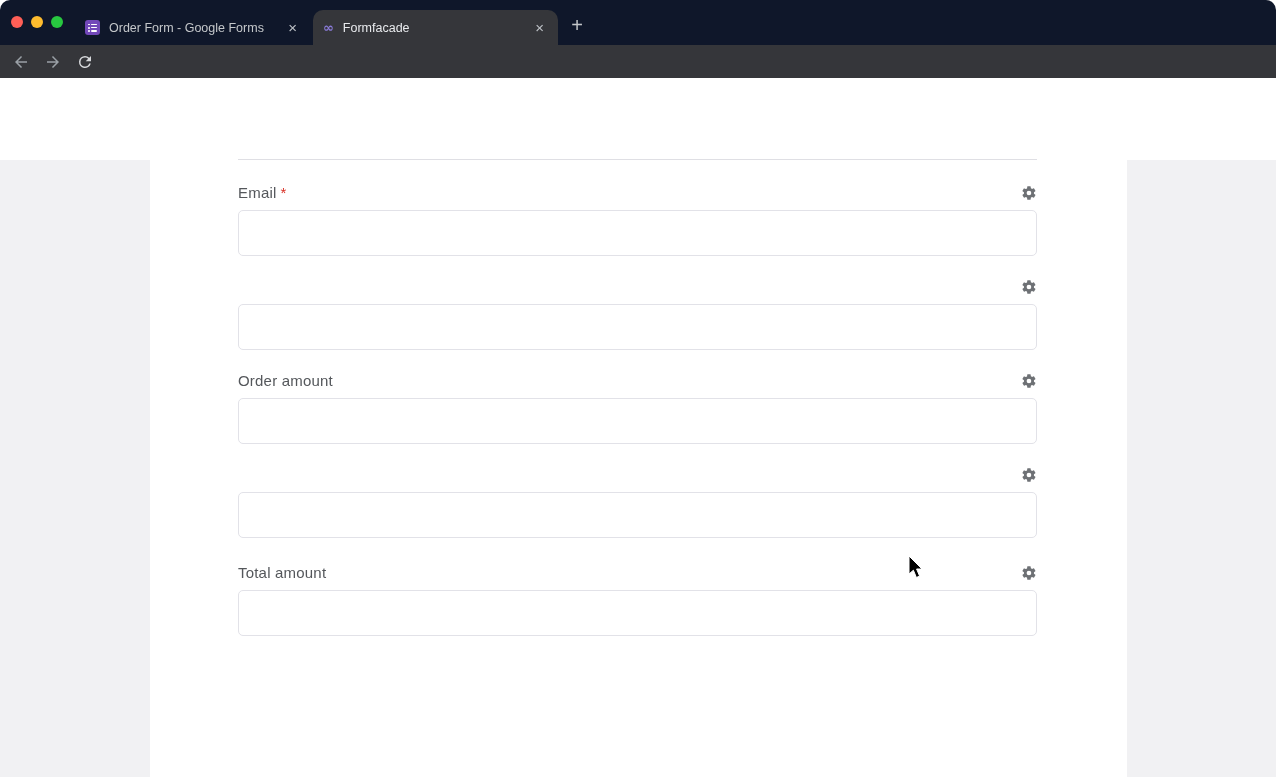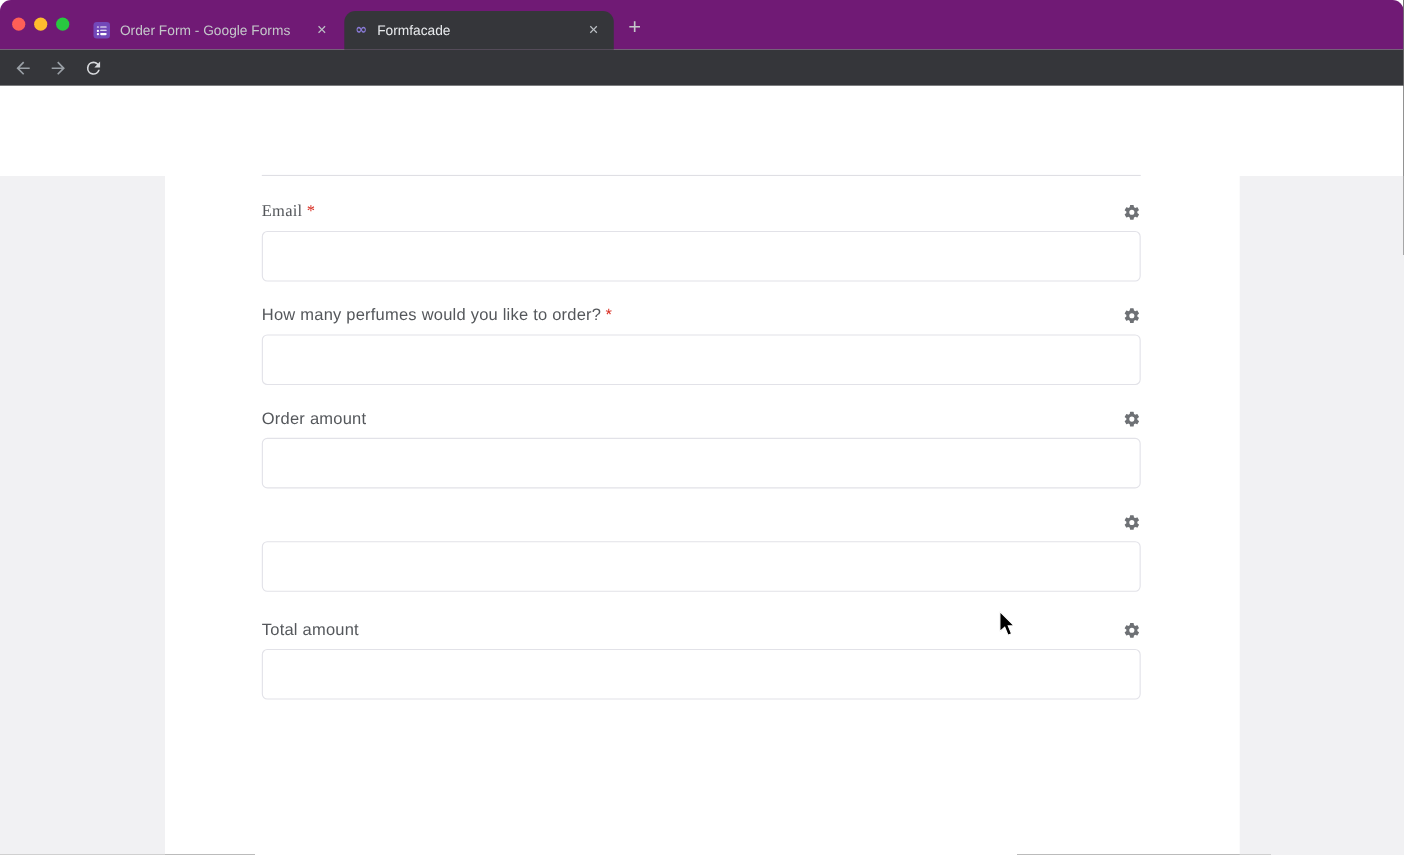--- a/index.html
+++ b/index.html
@@ -1,21 +1,21 @@
 <!DOCTYPE html>
 <html><head>
 <meta charset="utf-8">
 <style>
   * { margin:0; padding:0; box-sizing:border-box; }
   html,body { width:1276px; height:777px; overflow:hidden; background:#000; }
   body { font-family:"Liberation Sans", sans-serif; }
   .stage { position:relative; width:1276px; height:777px; background:#fff; overflow:hidden; }
 
   
-  .tabstrip { position:absolute; left:0; top:0; width:1276px; height:45px; background:#701a75; border-radius:10px 10px 0 0; }
+  .tabstrip { position:absolute; left:0; top:0; width:1276px; height:45px; background:#0f172a; border-radius:10px 10px 0 0; }
   .traffic { position:absolute; left:11px; top:16px; display:flex; gap:8px; }
   .traffic span { width:12px; height:12px; border-radius:50%; display:block; }
   .tl-red { background:#ff5f57; }
   .tl-yellow { background:#febc2e; }
   .tl-green { background:#28c840; }
   .tab { position:absolute; top:10px; height:35px; display:flex; align-items:center; padding:0 10px; color:#c4c7ca; font-size:12.5px; }
   .tab.active { background:#35363a; border-radius:10px 10px 0 0; color:#e8eaed; }
   .tab-title { margin-left:9px; white-space:nowrap; overflow:hidden; }
   .tab-close { margin-left:auto; font-size:15px; color:#bdc1c6; line-height:1; padding:2px 4px; cursor:default; }
   .favicon-forms { width:15px; height:15px; background:#7248b9; border-radius:3px; position:relative; flex:0 0 auto; }
@@ -156,32 +156,31 @@
         </svg>
     </span>
   </div>
 
   <div class="content-bg"></div>
   <div class="strip left"></div>
   <div class="strip right"></div>
   <div class="partial-line"></div>
 
   <div>
-  <div class="frow" style="top: 184px; font-family: Liberation Serif, serif;">
+  <div class="frow" style="top: 184px;">
     <div class="flabel"><span class="ltext">Email</span><span class="req">*</span></div>
     <span class="row-gear">
       <svg width="16" height="16" viewBox="0 0 24 24">
             <path d="M19.4 13c.04-.33.06-.66.06-1s-.02-.67-.06-1l2.1-1.65a.5.5 0 0 0 .12-.64l-2-3.46a.5.5 0 0 0-.6-.22l-2.49 1a7.3 7.3 0 0 0-1.73-1l-.38-2.65A.5.5 0 0 0 13.93 2h-4a.5.5 0 0 0-.5.42L9.06 5.07c-.63.26-1.2.6-1.73 1l-2.49-1a.5.5 0 0 0-.6.22l-2 3.46a.5.5 0 0 0 .12.64L4.46 11c-.04.33-.06.66-.06 1s.02.67.06 1l-2.1 1.65a.5.5 0 0 0-.12.64l2 3.46c.12.22.38.3.6.22l2.49-1c.53.4 1.1.74 1.73 1l.37 2.65c.04.24.25.42.5.42h4c.25 0 .46-.18.5-.42l.37-2.65c.63-.26 1.2-.6 1.73-1l2.49 1c.22.08.48 0 .6-.22l2-3.46a.5.5 0 0 0-.12-.64L19.4 13zm-7.47 2.5a3.5 3.5 0 1 1 0-7 3.5 3.5 0 0 1 0 7z" fill="#6e7175"></path>
           </svg>
     </span>
     <div class="finput"></div>
   </div>
 
   <div class="frow" style="top: 278px;">
-    <div class="flabel"><span class="ltext">How many perfumes would you like to order?</span><span class="req">*</span></div>
     <span class="row-gear">
       <svg width="16" height="16" viewBox="0 0 24 24">
             <path d="M19.4 13c.04-.33.06-.66.06-1s-.02-.67-.06-1l2.1-1.65a.5.5 0 0 0 .12-.64l-2-3.46a.5.5 0 0 0-.6-.22l-2.49 1a7.3 7.3 0 0 0-1.73-1l-.38-2.65A.5.5 0 0 0 13.93 2h-4a.5.5 0 0 0-.5.42L9.06 5.07c-.63.26-1.2.6-1.73 1l-2.49-1a.5.5 0 0 0-.6.22l-2 3.46a.5.5 0 0 0 .12.64L4.46 11c-.04.33-.06.66-.06 1s.02.67.06 1l-2.1 1.65a.5.5 0 0 0-.12.64l2 3.46c.12.22.38.3.6.22l2.49-1c.53.4 1.1.74 1.73 1l.37 2.65c.04.24.25.42.5.42h4c.25 0 .46-.18.5-.42l.37-2.65c.63-.26 1.2-.6 1.73-1l2.49 1c.22.08.48 0 .6-.22l2-3.46a.5.5 0 0 0-.12-.64L19.4 13zm-7.47 2.5a3.5 3.5 0 1 1 0-7 3.5 3.5 0 0 1 0 7z" fill="#6e7175"></path>
           </svg>
     </span>
     <div class="finput"></div>
   </div>
 
   <div class="frow" style="top: 372px;">
     <div class="flabel"><span class="ltext">Order amount</span></div>

